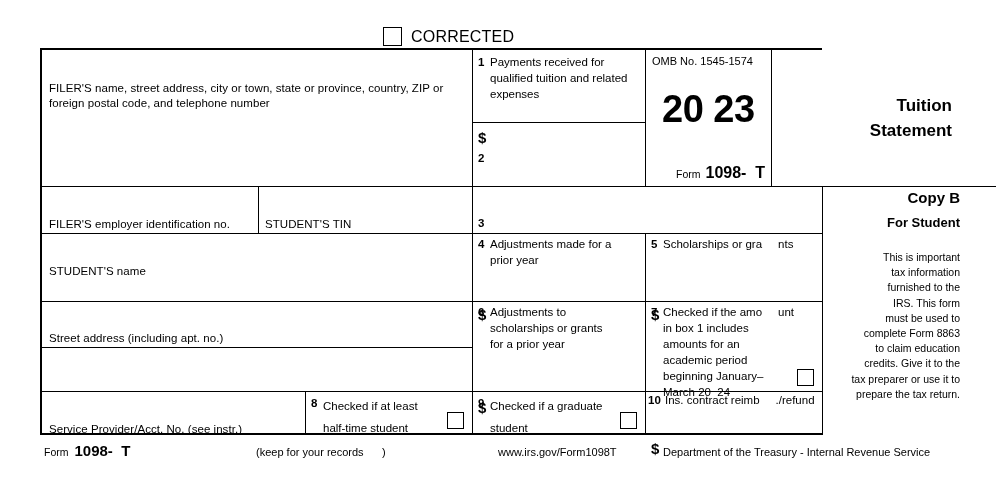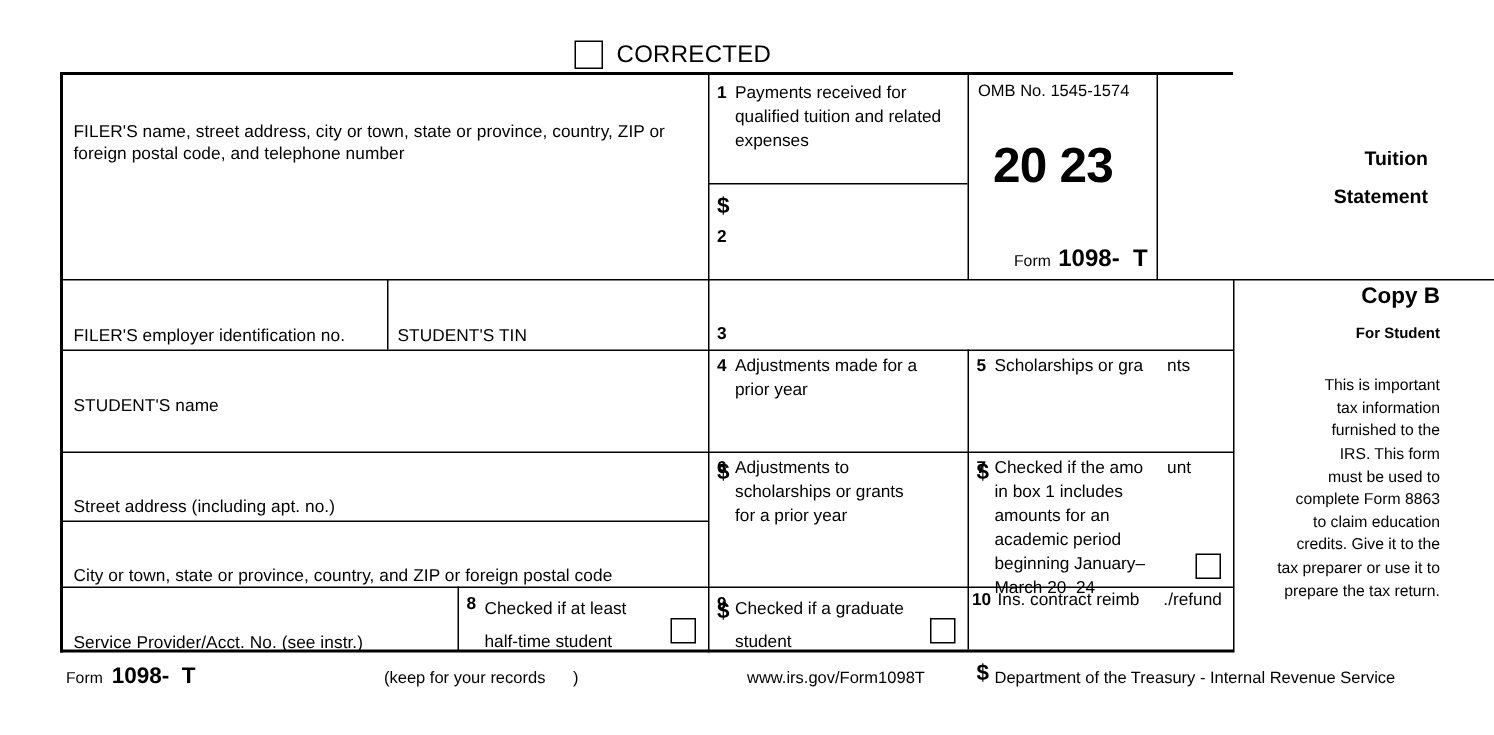--- a/index.html
+++ b/index.html
@@ -33,29 +33,29 @@
   .lbl{font-size:11.5px;line-height:15px;letter-spacing:.05px;}
   .boxnum{font-weight:bold;font-size:11.5px;}
   .dollar{font-weight:bold;font-size:15px;line-height:15px;}
 
   .box-lines{position:absolute;display:flex;}
   .box-lines .num{font-weight:bold;font-size:11.5px;line-height:16px;min-width:12px;}
   .box-lines .txt{font-size:11.5px;line-height:16px;white-space:pre;}
 
   
   .omb{position:absolute;font-size:11px;line-height:13px;}
-  .year{position:absolute;font-weight:bold;font-size:33px;line-height:33px;letter-spacing:-0.5px;white-space:pre;}
+  .year{position:absolute;font-weight:bold;font-size:38px;line-height:33px;letter-spacing:-0.5px;white-space:pre;}
   .formline{position:absolute;display:flex;align-items:baseline;gap:5px;}
   .formline .fword{font-size:10.5px;}
   .formline .fnum{font-weight:bold;font-size:16px;white-space:pre;}
 
   
-  .title-blk{position:absolute;text-align:right;font-weight:bold;font-size:13px;line-height:25px;}
+  .title-blk{position:absolute;text-align:right;font-weight:bold;font-size:17px;line-height:25px;}
   .copyb{position:absolute;text-align:right;font-weight:bold;font-size:15px;line-height:15px;}
-  .forstudent{position:absolute;text-align:right;font-weight:bold;font-size:10px;line-height:13px;}
+  .forstudent{position:absolute;text-align:right;font-weight:bold;font-size:13px;line-height:13px;}
   .notice{position:absolute;text-align:right;font-size:10.5px;line-height:15.2px;}
 
   
   .minibox{position:absolute;width:17px;height:17px;border:1.5px solid #000;box-sizing:border-box;background:#fff;}
 
   
   .footer-form{position:absolute;display:flex;align-items:baseline;gap:6px;}
   .footer-form .fw{font-size:10.5px;}
   .footer-form .fn{font-weight:bold;font-size:15px;white-space:pre;}
   .footer-txt{position:absolute;font-size:11px;line-height:13px;white-space:pre;}
@@ -157,21 +157,20 @@
   <div class="box-lines" style="left:651px;top:236px;width:165px;">
     <span class="num">5</span>
     <span class="txt">Scholarships or gra     nts</span>
   </div>
   <div class="abs dollar" style="left:651px;top:281px;">$</div>
   <div class="abs" style="left:667px;top:277px;width:145px;height:18px;"></div>
 
   <div class="abs lbl" style="left:49px;top:305px;">Street address (including apt. no.)</div>
   <div class="abs" style="left:49px;top:322px;width:412px;height:22px;"></div>
 
-  <div class="abs lbl" style="left:49px;top:351px;">City or town, state or province, country, and ZIP or foreign postal code</div>
   <div class="abs" style="left:49px;top:368px;width:412px;height:20px;"></div>
 
   <div class="box-lines" style="left:478px;top:304px;width:160px;">
     <span class="num">6</span>
     <span class="txt"><span>Adjustments to</span><br><span>scholarships or grants</span><br><span>for a prior year</span></span>
   </div>
   <div class="abs dollar" style="left:478px;top:374px;">$</div>
   <div class="abs" style="left:494px;top:370px;width:142px;height:18px;"></div>
 
   <div class="box-lines" style="left:651px;top:304px;width:168px;">

